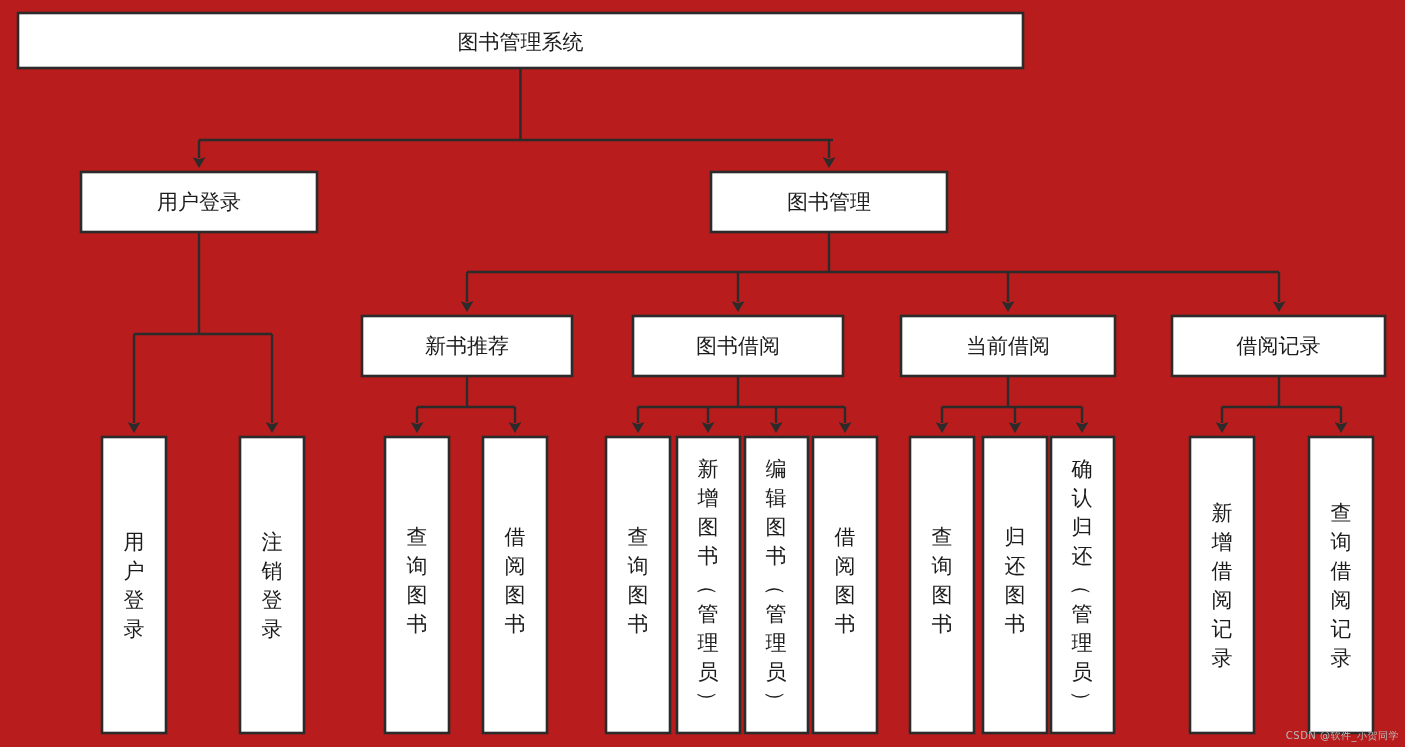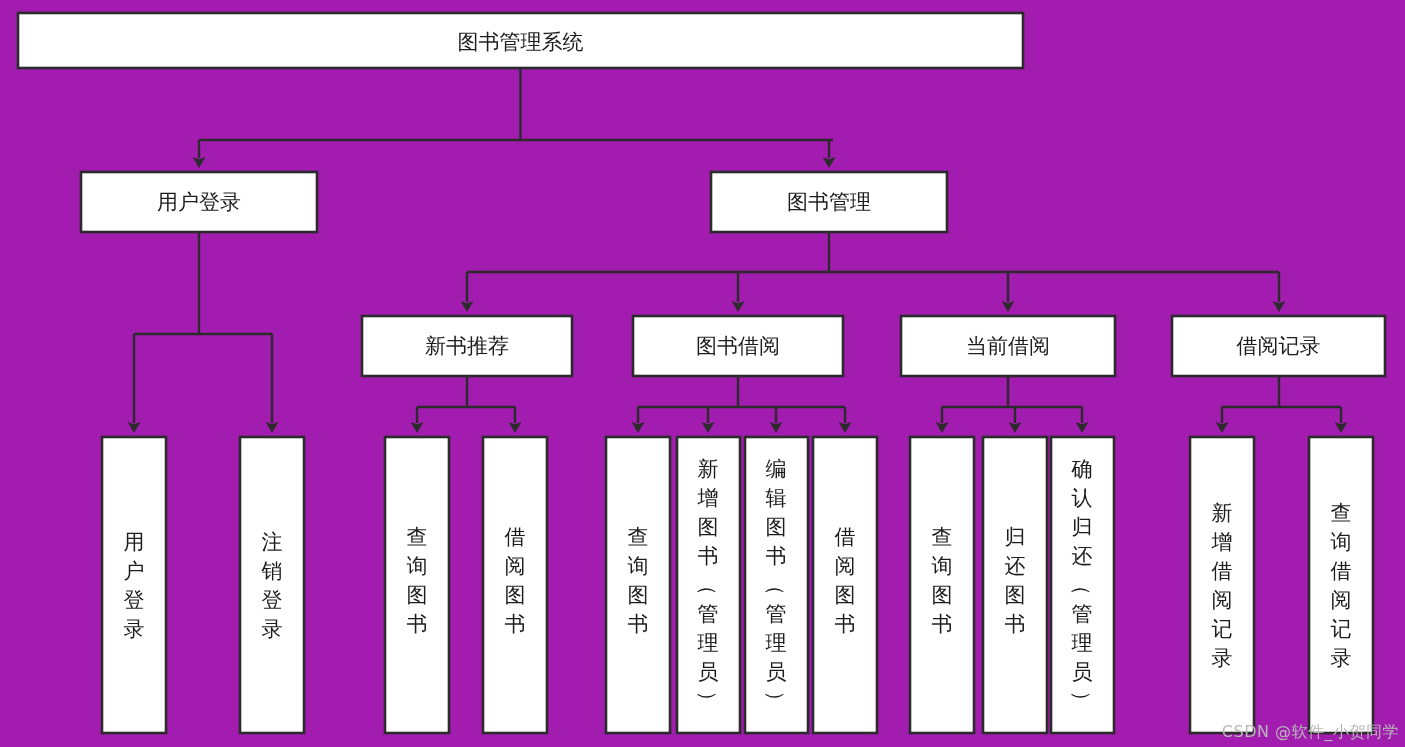--- a/index.html
+++ b/index.html
@@ -10,21 +10,21 @@
   body {
     width: 1405px;
     height: 747px;
     overflow: hidden;
     font-family: "DejaVu Sans", "Liberation Sans", sans-serif;
   }
   #diagram-root {
     position: relative;
     width: 1405px;
     height: 747px;
-    background: #a21caf;
+    background: #b91c1c;
   }
   svg#tree-svg {
     position: absolute;
     left: 0;
     top: 0;
     width: 1405px;
     height: 747px;
     display: block;
   }
   .node-box {
@@ -54,21 +54,21 @@
     font-size: 21px;
     fill: #1c1c1c;
     text-anchor: middle;
     dominant-baseline: central;
   }
   .watermark-text {
     position: absolute;
     right: 6px;
     bottom: 4px;
     font-family: "DejaVu Sans", "Liberation Sans", sans-serif;
-    font-size: 16px;
+    font-size: 10px;
     color: #b8b8b8;
     white-space: nowrap;
     letter-spacing: 0.5px;
   }
 </style>
 </head>
 <body>
 
 <div id="diagram-root">
 

